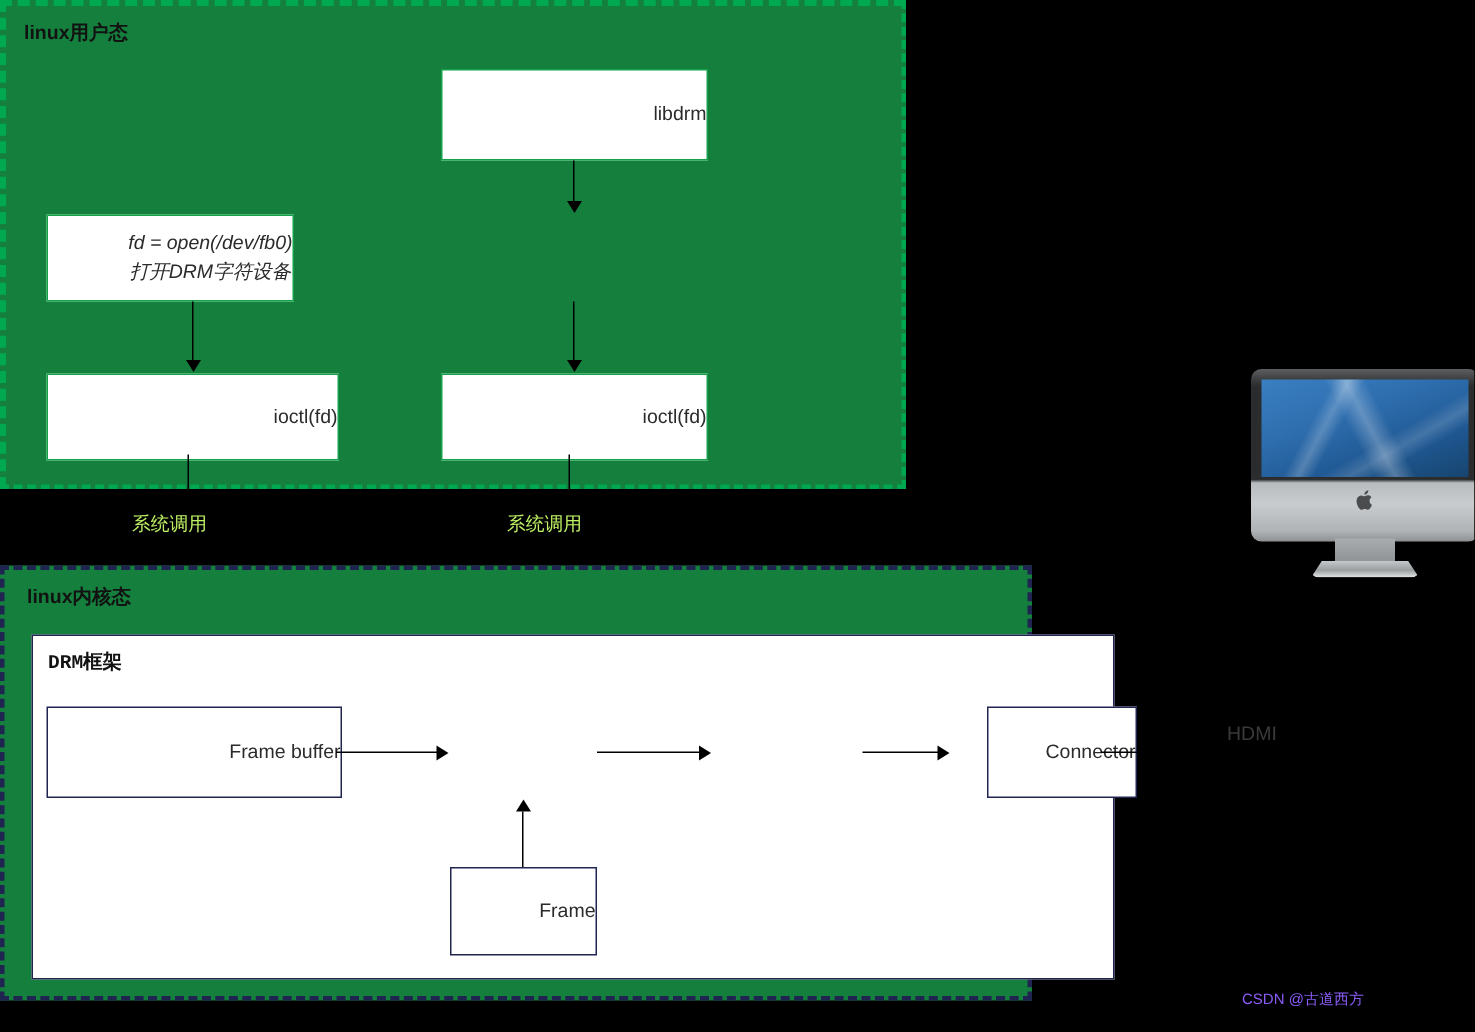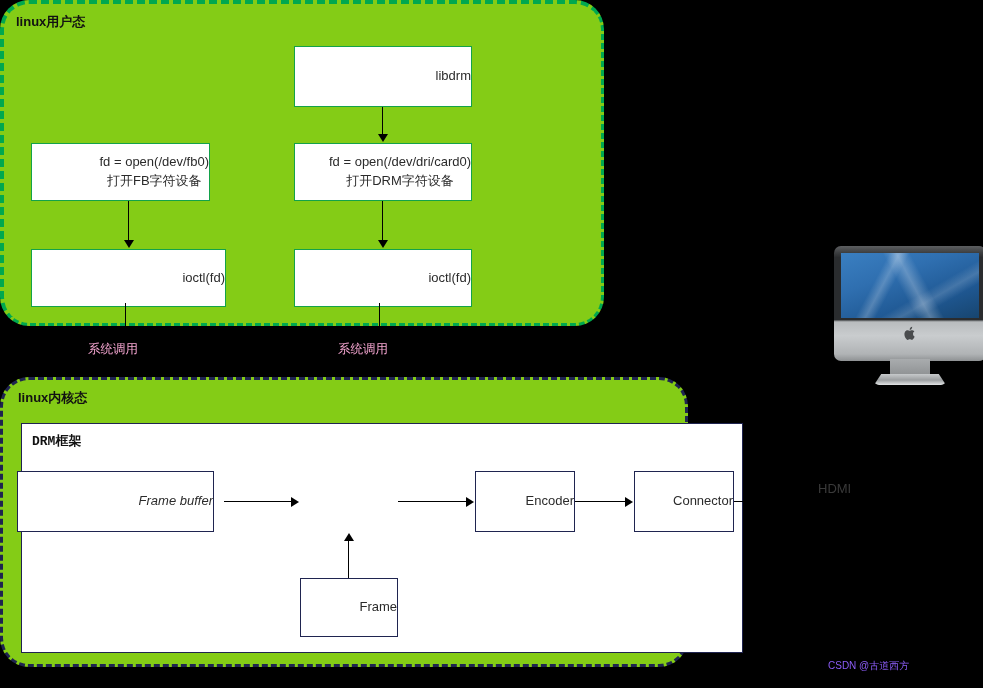--- a/index.html
+++ b/index.html
@@ -14,23 +14,22 @@
     position: relative;
     width: 983px;
     height: 688px;
     background: #000000;
     overflow: hidden;
   }
 
   
   .region {
     position: absolute;
-    background: #84cc16;
+    background: #15803d;
     box-sizing: border-box;
-    border-radius: 29px;
   }
   #userspace-region {
     left: 0px;
     top: 0px;
     width: 604px;
     height: 326px;
     border: 3px dashed #00a84f;
     border-left-width: 4px;
     border-top-width: 4px;
   }
@@ -78,30 +77,30 @@
     color: #2b2b2b;
     line-height: 1.45;
   }
   .node.green { border: 1.6px solid #13a24a; }
   .node.navy  { border: 1.2px solid #1f2450; }
 
   .node-line { display: block; }
 
   
   #node-libdrm      { left: 290px; top: 42px;  width: 178px; height: 61px; }
-  #node-open-fb     { left: 27px;  top: 139px; width: 179px; height: 58px; }
+  #node-open-fb     { left: 27px;  top: 139px; width: 165px; height: 58px; font-style: italic; }
   #node-open-drm    { left: 290px; top: 139px; width: 178px; height: 58px; }
   #node-ioctl-fb    { left: 27px;  top: 245px; width: 195px; height: 58px; }
   #node-ioctl-drm   { left: 290px; top: 245px; width: 178px; height: 58px; }
 
   
-  #node-framebuffer { left: 17px;  top: 471px; width: 197px; height: 61px; font-style: italic; }
+  #node-framebuffer { left: 31px;  top: 471px; width: 197px; height: 61px; }
   #node-crtc        { left: 300px; top: 471px; width: 98px;  height: 61px; }
   #node-encoder     { left: 475px; top: 471px; width: 100px; height: 61px; }
-  #node-connector   { left: 634px; top: 471px; width: 100px; height: 61px; }
+  #node-connector   { left: 658px; top: 471px; width: 100px; height: 61px; }
   #node-plane       { left: 300px; top: 578px; width: 98px;  height: 59px; }
 
   
   .vline {
     position: absolute;
     width: 0;
     border-left: 1.3px solid #000000;
   }
   .hline {
     position: absolute;
@@ -126,21 +125,21 @@
   .arrow-right {
     border-top: 5px solid transparent;
     border-bottom: 5px solid transparent;
     border-left: 8px solid #000000;
   }
 
   
   .syscall-label {
     position: absolute;
     font-size: 12.5px;
-    color: #f9a8d4;
+    color: #bef264;
     white-space: nowrap;
   }
   #syscall-label-left  { left: 88px;  top: 341px; }
   #syscall-label-right { left: 338px; top: 341px; }
 
   
   #hdmi-label {
     position: absolute;
     left: 818px;
     top: 481px;
@@ -231,31 +230,25 @@
   <div class="region" id="userspace-region">
     <div class="region-title" id="userspace-title">linux用户态</div>
 
     <div class="node green" id="node-libdrm">
       <span class="node-line">libdrm</span>
     </div>
 
     <div class="node green" id="node-open-fb">
       <div>
         <span class="node-line">fd = open(/dev/fb0)</span>
-        <span class="node-line">打开FB字符设备</span>
-      </div>
-    </div>
-
-    <div class="node green" id="node-open-drm">
-      <div>
-        <span class="node-line">fd = open(/dev/dri/card0)</span>
         <span class="node-line">打开DRM字符设备</span>
       </div>
     </div>
 
+
     <div class="node green" id="node-ioctl-fb">
       <span class="node-line">ioctl(fd)</span>
     </div>
 
     <div class="node green" id="node-ioctl-drm">
       <span class="node-line">ioctl(fd)</span>
     </div>
 
     <div class="vline" style="left:378px; top:103px; height:28px;"></div>
     <div class="arrow-down" style="left:374px; top:130px;"></div>
@@ -279,23 +272,20 @@
   <div class="region" id="kernelspace-region">
     <div class="region-title" id="kernelspace-title">linux内核态</div>
 
     <div id="drm-region">
       <div class="region-title" id="drm-title">DRM框架</div>
     </div>
   </div>
 
   <div class="node navy" id="node-framebuffer">
     <span class="node-line">Frame buffer</span>
-  </div>
-  <div class="node navy" id="node-encoder">
-    <span class="node-line">Encoder</span>
   </div>
   <div class="node navy" id="node-connector">
     <span class="node-line">Connector</span>
   </div>
   <div class="node navy" id="node-plane">
     <span class="node-line">Frame</span>
   </div>
 
   <div class="hline" style="left:224px; top:501px; width:68px;"></div>
   <div class="arrow-right" style="left:291px; top:497px;"></div>

